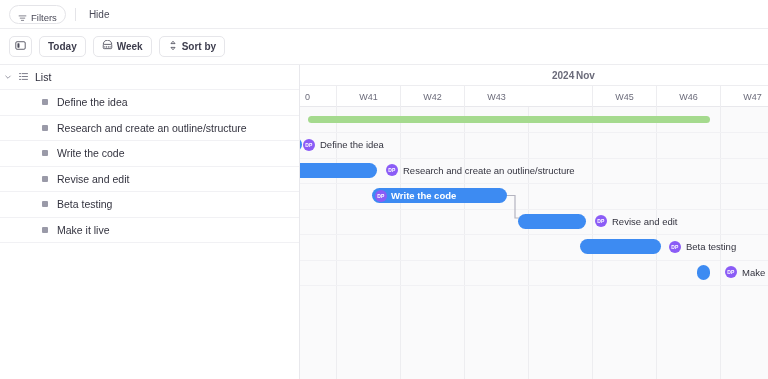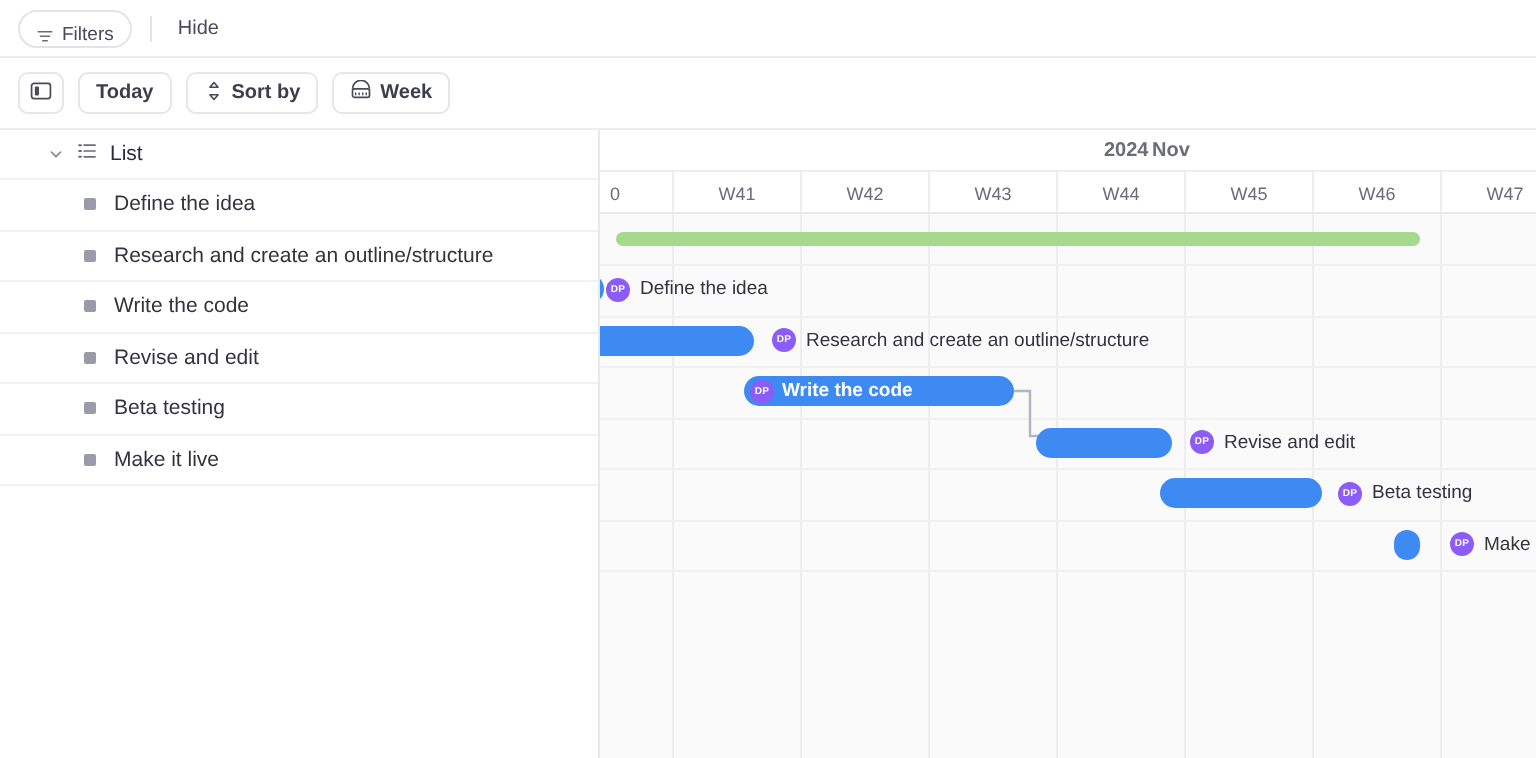--- a/index.html
+++ b/index.html
@@ -68,21 +68,21 @@
     height: 32px; display: flex; align-items: center;
     padding: 0 11px 0 13px; border-bottom: 1px solid #ededf0;
     justify-content: space-between;
   }
   .name-header .lbl { font-size: 10px; color: #8c8c99; }
   .add-circle { cursor: pointer; display: block; }
 
   
   .group-row {
     height: 25px; display: flex; align-items: center; gap: 6px;
-    padding-left: 24px; border-bottom: 1px solid #f1f1f4;
+    padding-left: 4px; border-bottom: 1px solid #f1f1f4;
   }
   .group-row .caret { cursor: pointer; display: flex; }
   .group-row .glabel { font-size: 10.5px; color: #2c2c3a; font-weight: 400; }
 
   
   .task-row {
     height: 25.5px; display: flex; align-items: center; gap: 9px;
     padding-left: 42px; border-bottom: 1px solid #f1f1f4;
     cursor: pointer;
   }
@@ -172,38 +172,38 @@
     <button class="tb-btn tb-icon-only">
       <span>
         <svg width="11" height="11" viewBox="0 0 14 14">
           <rect x="1" y="2.2" width="12" height="9.6" rx="1.6" stroke="#4a4a58" stroke-width="1.1" fill="none"></rect>
           <rect x="3.1" y="4.1" width="2.6" height="5.8" rx="0.6" fill="#4a4a58"></rect>
         </svg>
       </span>
     </button>
     <button class="tb-btn">
       <span>Today</span>
-    </button>
-    <button class="tb-btn">
-      <span>
-        <svg width="10" height="11" viewBox="0 0 12 14">
-          <path d="M6 1.6L3.4 4.6h5.2zM6 12.4L3.4 9.4h5.2z" fill="none" stroke="#4a4a58" stroke-width="1.05" stroke-linejoin="round"></path>
-        </svg>
-      </span>
-      <span>Sort by</span>
     </button>
     <button class="tb-btn">
       <span>
         <svg width="11" height="11" viewBox="0 0 14 14">
           <path d="M1.6 5.6a5.4 5.4 0 0 1 10.8 0" stroke="#4a4a58" stroke-width="1.1" fill="none"></path>
           <rect x="1.6" y="5.6" width="10.8" height="5.4" rx="1.2" stroke="#4a4a58" stroke-width="1.1" fill="none"></rect>
           <path d="M3.6 8.2v1.2M5.8 8.2v1.2M8.1 8.2v1.2M10.3 8.2v1.2" stroke="#4a4a58" stroke-width="0.9" stroke-linecap="round"></path>
         </svg>
       </span>
       <span>Week</span>
+    </button>
+    <button class="tb-btn">
+      <span>
+        <svg width="10" height="11" viewBox="0 0 12 14">
+          <path d="M6 1.6L3.4 4.6h5.2zM6 12.4L3.4 9.4h5.2z" fill="none" stroke="#4a4a58" stroke-width="1.05" stroke-linejoin="round"></path>
+        </svg>
+      </span>
+      <span>Sort by</span>
     </button>
   </div>
 
   <div class="main">
 
     <div class="left-pane">
 
 
       <div class="group-row">
         <span class="caret">
@@ -251,21 +251,20 @@
       <div class="tl-month">
         <span class="m-txt" style="left:252px">2024</span>
         <span class="m-txt" style="left:276px">Nov</span>
       </div>
 
       <div class="tl-weeks">
         <div class="wk-cell" style="left:-28px;width:64px;justify-content:flex-end;padding-right:26px">0</div>
         <div class="wk-cell" style="left:36px;width:64px">W41</div>
         <div class="wk-cell" style="left:100px;width:64px">W42</div>
         <div class="wk-cell" style="left:164px;width:64px">W43</div>
-        <div class="wk-cell" style="left:228px;width:64px">W44</div>
         <div class="wk-cell" style="left:292px;width:64px">W45</div>
         <div class="wk-cell" style="left:356px;width:64px">W46</div>
         <div class="wk-cell" style="left:420px;width:64px">W47</div>
       </div>
 
       <div class="tl-body">
 
         <div class="grid-col" style="left:36px"></div>
         <div class="grid-col" style="left:100px"></div>
         <div class="grid-col" style="left:164px"></div>

